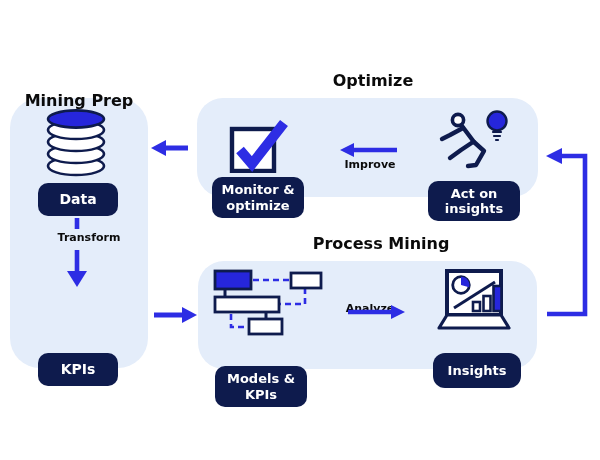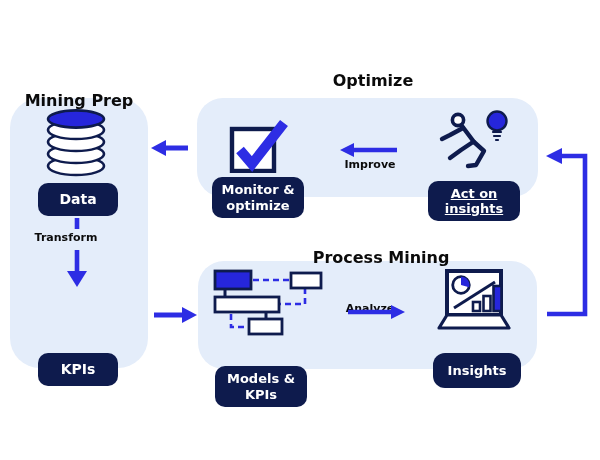--- a/index.html
+++ b/index.html
@@ -38,35 +38,35 @@
 <body>
 
 <div class="canvas">
 
   <div class="panel" style="left:10px;top:98px;width:138px;height:270px;border-radius:30px;"></div>
   <div class="panel" style="left:197px;top:98px;width:341px;height:99px;"></div>
   <div class="panel" style="left:198px;top:261px;width:339px;height:108px;"></div>
 
   <div class="hdr" style="left:10px;top:71px;width:138px;margin-top:20px;">Mining Prep</div>
   <div class="hdr" style="left:197px;top:71px;width:352px;">Optimize</div>
-  <div class="hdr" style="left:210px;top:248px;width:342px;">Process Mining</div>
+  <div class="hdr" style="left:210px;top:234px;width:342px;">Process Mining</div>
 
   <svg class="abs" style="left:44px;top:108px;" width="64" height="70" viewBox="0 0 64 70">
     <g stroke="#0e1b4d" stroke-width="2.6">
       <ellipse cx="32" cy="58" rx="28" ry="9" fill="#fff"></ellipse>
       <ellipse cx="32" cy="46" rx="28" ry="9" fill="#fff"></ellipse>
       <ellipse cx="32" cy="34" rx="28" ry="9" fill="#fff"></ellipse>
       <ellipse cx="32" cy="22" rx="28" ry="9" fill="#fff"></ellipse>
       <ellipse cx="32" cy="11" rx="28" ry="8.6" fill="#2626db"></ellipse>
     </g>
   </svg>
 
   <div class="pill one" style="left:38px;top:183px;width:80px;height:33px;">Data</div>
 
-  <div class="lbl" style="left:26px;top:231px;width:80px;">Transform</div>
+  <div class="lbl" style="left:49px;top:231px;width:80px;">Transform</div>
 
 
   <div class="pill one" style="left:38px;top:353px;width:80px;height:33px;">KPIs</div>
 
   <svg class="abs" style="left:227px;top:113px;" width="62" height="60" viewBox="0 0 62 60">
     <rect x="5" y="16" width="42" height="42" fill="#fff" stroke="#0e1b4d" stroke-width="4.4"></rect>
     <path d="M13 37 L25 51 L57 10" fill="none" stroke="#2d2de4" stroke-width="10" stroke-linecap="butt" stroke-linejoin="miter"></path>
   </svg>
 
   <div class="pill two" style="left:212px;top:177px;width:92px;height:41px;">
@@ -83,21 +83,21 @@
     </g>
     <g fill="none" stroke="#0e1b4d" stroke-width="4.4" stroke-linecap="round" stroke-linejoin="round">
       <circle cx="23" cy="20" r="5.6" fill="#fff" stroke-width="3.6"></circle>
       <path d="M27 26 L39 42"></path>
       <path d="M28 28 L15 35 L7 39"></path>
       <path d="M39 42 L49 51 L41 65 L33 66"></path>
       <path d="M38 42 L26 50 L15 58"></path>
     </g>
   </svg>
 
-  <div class="pill two" style="left:428px;top:181px;width:92px;height:40px;text-decoration:underline;">
+  <div class="pill two" style="left:428px;top:181px;width:92px;height:40px;">
     <span>Act on</span>
     <span>insights</span>
   </div>
 
   <svg class="abs" style="left:211px;top:265px;" width="114" height="74" viewBox="0 0 114 74">
     <g fill="none" stroke="#2d2de4" stroke-width="2.6" stroke-dasharray="6 4">
       <path d="M42 15 H78"></path>
       <path d="M94 23 V39 H68"></path>
       <path d="M20 49 V62 H36"></path>
     </g>

